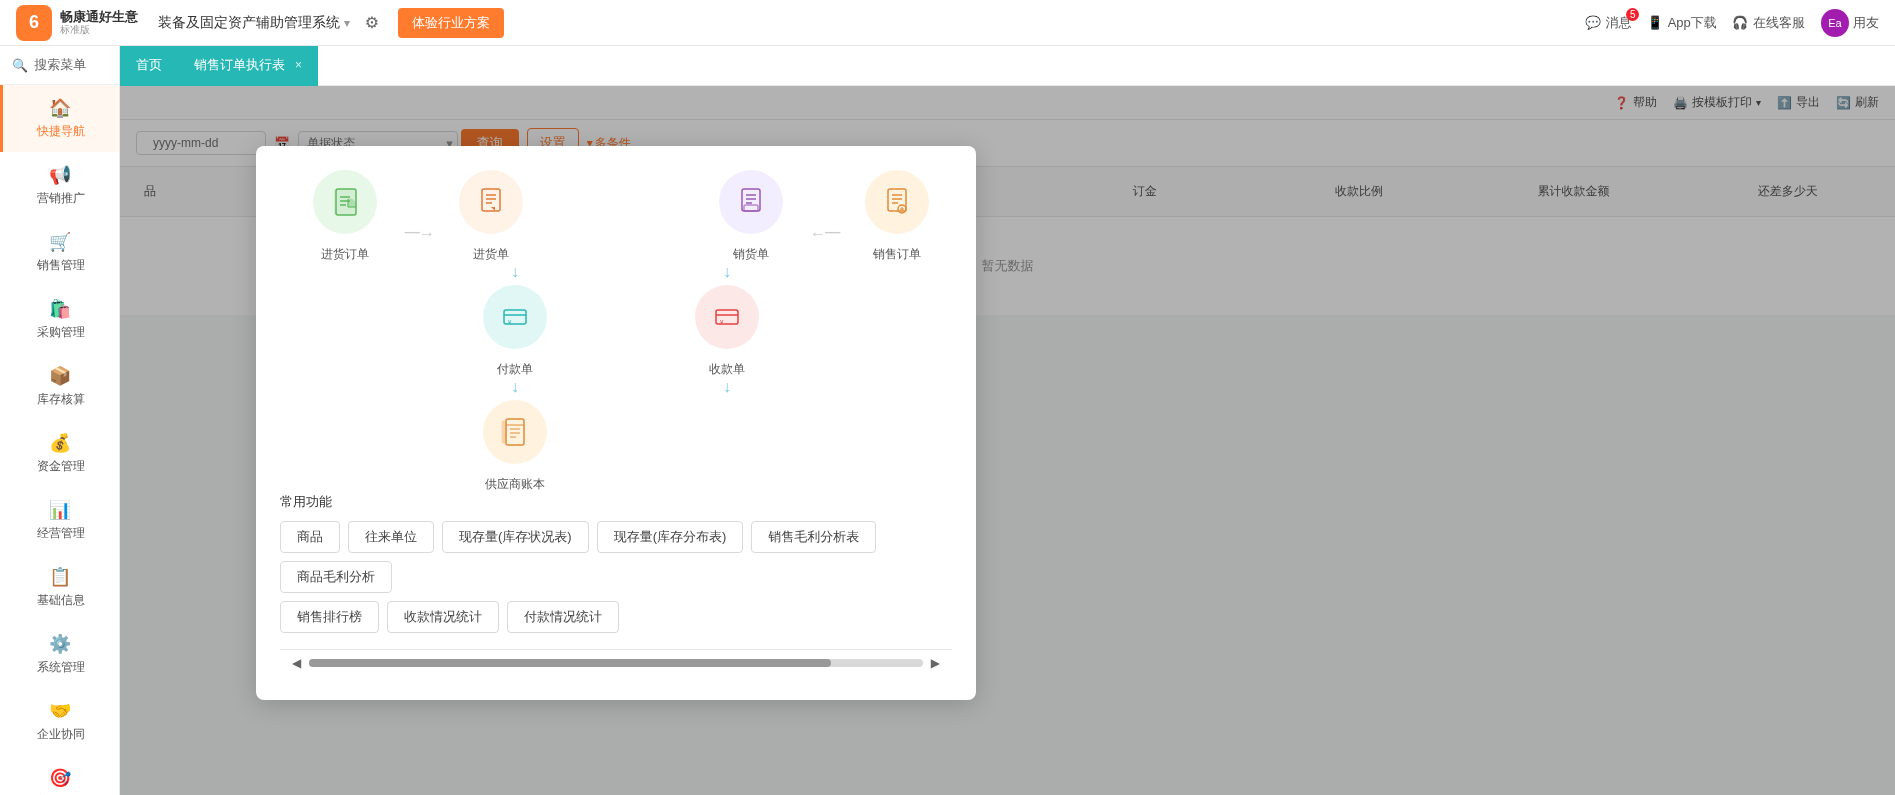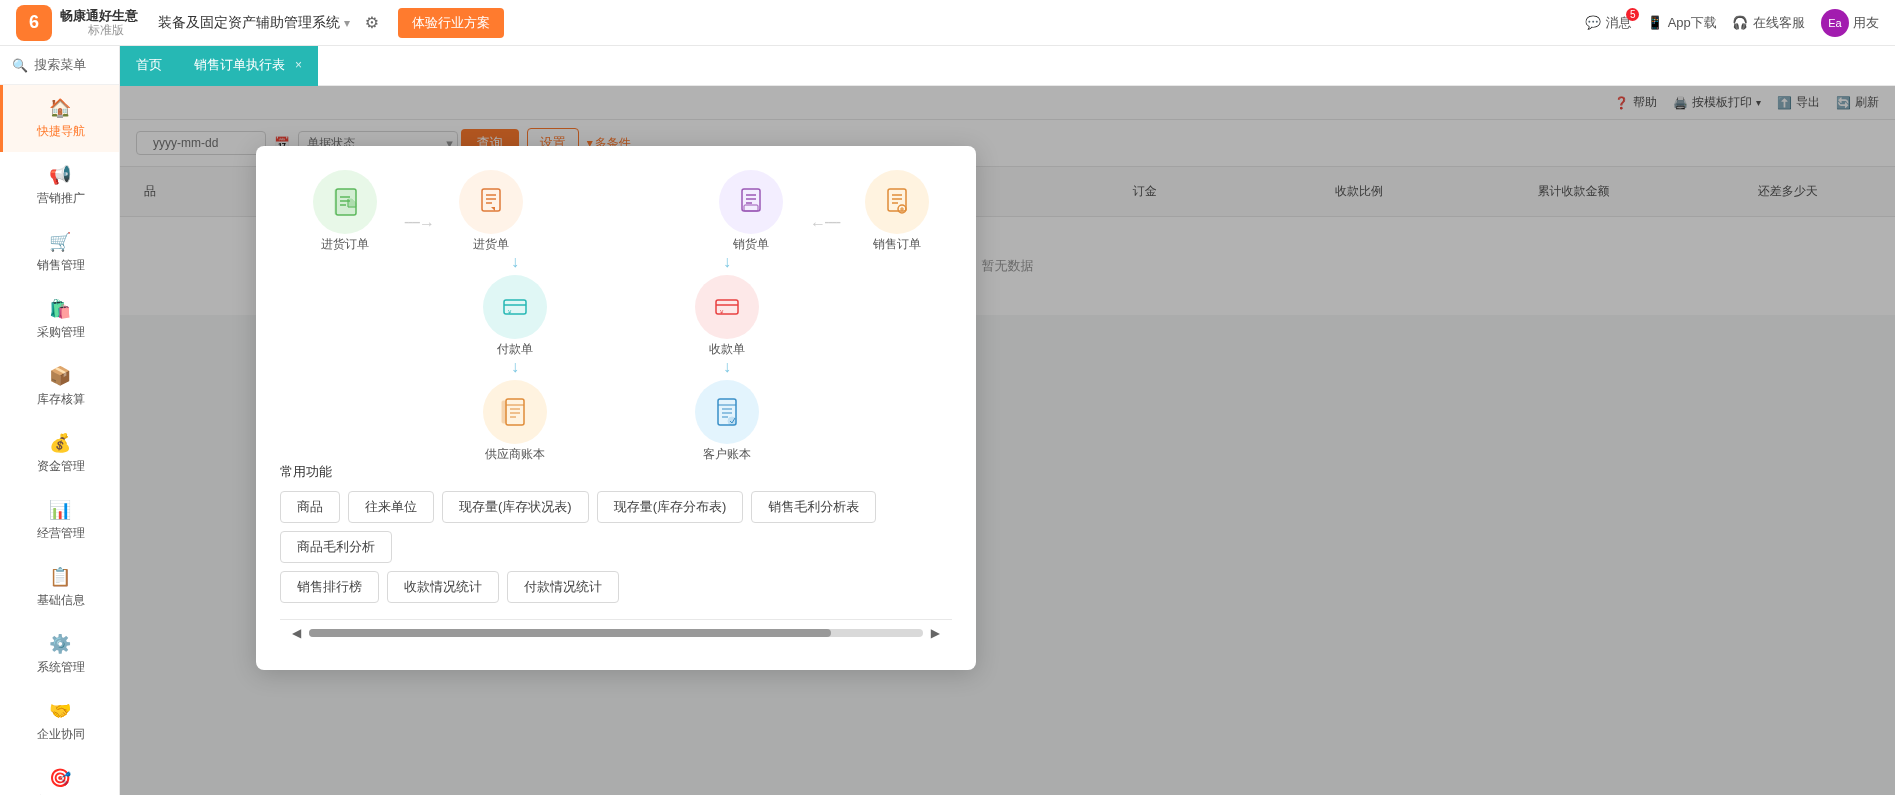--- a/index.html
+++ b/index.html
@@ -12,21 +12,21 @@
     .sidebar { width: 120px; background: #fff; border-right: 1px solid #e8e8e8; display: flex; flex-direction: column; flex-shrink: 0; }
     .content-area { flex: 1; display: flex; flex-direction: column; background: #f5f6f7; }
     .tabs-bar { display: flex; align-items: flex-start; background: #fff; height: 40px; border-bottom: 1px solid #e8e8e8; padding: 0; flex-shrink: 0; }
     .page-content { flex: 1; overflow: auto; position: relative; }
 
     
     .logo-area { display: flex; align-items: center; margin-right: 20px; }
     .logo-icon { width: 36px; height: 36px; background: #ff7b2e; border-radius: 8px; display: flex; align-items: center; justify-content: center; color: #fff; font-size: 18px; font-weight: bold; margin-right: 8px; }
     .logo-text { display: flex; flex-direction: column; line-height: 1.2; }
     .logo-text .main { font-size: 13px; color: #333; font-weight: bold; }
-    .logo-text .sub { font-size: 12px; color: #999; margin-left: 28px; }
+    .logo-text .sub { font-size: 10px; color: #999; }
     .gear-btn { width: 28px; height: 28px; border: none; background: none; cursor: pointer; color: #666; font-size: 16px; margin-left: 8px; }
     .experience-btn { background: #ff7b2e; color: #fff; border: none; border-radius: 4px; padding: 6px 14px; font-size: 13px; cursor: pointer; margin-left: 12px; }
     .top-right { margin-left: auto; display: flex; align-items: center; gap: 16px; }
     .top-right-item { display: flex; align-items: center; gap: 4px; color: #555; font-size: 13px; cursor: pointer; position: relative; }
     .badge { background: #f5222d; color: #fff; border-radius: 8px; padding: 1px 4px; font-size: 10px; position: absolute; top: -6px; right: -8px; }
     .user-avatar { width: 28px; height: 28px; background: #a21caf; border-radius: 50%; display: flex; align-items: center; justify-content: center; color: #fff; font-size: 11px; }
 
     
     .sidebar-header { display: flex; align-items: center; gap: 6px; padding: 10px 12px; border-bottom: 1px solid #f0f0f0; cursor: pointer; color: #666; font-size: 13px; }
     .sidebar-item { display: flex; flex-direction: column; align-items: center; padding: 12px 8px; cursor: pointer; color: #555; font-size: 12px; gap: 4px; border-left: 3px solid transparent; }
@@ -55,21 +55,21 @@
     .table-header { display: flex; background: #fafafa; border-bottom: 1px solid #e8e8e8; padding: 8px 0; }
     .th { padding: 8px 12px; font-size: 12px; color: #555; font-weight: 500; flex: 1; text-align: center; }
     .no-data { text-align: center; color: #999; padding: 40px; font-size: 13px; }
 
     
     .overlay { position: absolute; top: 0; left: 0; right: 0; bottom: 0; background: rgba(0,0,0,0.3); z-index: 100; display: flex; align-items: flex-start; justify-content: flex-start; padding: 40px 0 0 0; }
     .popup { background: #fff; border-radius: 8px; width: 720px; padding: 24px; position: relative; box-shadow: 0 4px 24px rgba(0,0,0,0.18); margin-left: 136px; margin-top: 20px; }
 
     
     .flow-section { display: flex; flex-direction: column; gap: 0; }
-    .flow-item { display: flex; flex-direction: column; align-items: center; gap: 2px; min-width: 110px; }
+    .flow-item { display: flex; flex-direction: column; align-items: center; gap: 12px; min-width: 110px; }
     .flow-circle { width: 64px; height: 64px; border-radius: 50%; display: flex; align-items: center; justify-content: center; font-size: 28px; }
     .flow-label { font-size: 12px; color: #555; }
 
     
     .circle-green { background: #e8f8e8; }
     .circle-orange { background: #fff3e8; }
     .circle-purple { background: #f3eeff; }
     .circle-orange2 { background: #fff3e0; }
     .circle-teal { background: #e0f7f5; }
     .circle-red { background: #fde8e8; }
@@ -394,34 +394,20 @@
                       <line x1="12" y1="14" x2="22" y2="14" stroke="#e08c39" stroke-width="1"></line>
                       <line x1="12" y1="18" x2="22" y2="18" stroke="#e08c39" stroke-width="1"></line>
                       <line x1="12" y1="22" x2="18" y2="22" stroke="#e08c39" stroke-width="1"></line>
                       <rect x="4" y="6" width="4" height="22" rx="1" fill="#e08c39" opacity="0.3" stroke="#e08c39" stroke-width="1"></rect>
                     </svg>
                   </div>
                   <span class="flow-label">供应商账本</span>
                 </div>
                 <div style="flex:1;"></div>
 
-                <div class="flow-item">
-                  <div class="flow-circle circle-blue">
-                    <svg width="34" height="34" viewBox="0 0 34 34" fill="none">
-                      <rect x="8" y="4" width="18" height="26" rx="2" stroke="#3a8fc7" stroke-width="1.5" fill="none"></rect>
-                      <line x1="8" y1="10" x2="26" y2="10" stroke="#3a8fc7" stroke-width="1"></line>
-                      <line x1="12" y1="14" x2="22" y2="14" stroke="#3a8fc7" stroke-width="1"></line>
-                      <line x1="12" y1="18" x2="22" y2="18" stroke="#3a8fc7" stroke-width="1"></line>
-                      <line x1="12" y1="22" x2="18" y2="22" stroke="#3a8fc7" stroke-width="1"></line>
-                      <circle cx="22" cy="26" r="4" fill="#3a8fc7" opacity="0.2" stroke="#3a8fc7" stroke-width="1"></circle>
-                      <path d="M20 26 L22 28 L25 23" stroke="#3a8fc7" stroke-width="1" fill="none"></path>
-                    </svg>
-                  </div>
-                  <span class="flow-label">客户账本</span>
-                </div>
                 <div style="min-width:60px;"></div>
                 <div style="min-width:110px;"></div>
               </div>
             </div>
 
             <div class="func-section">
               <div class="func-title">常用功能</div>
               <div class="func-buttons">
                 <button class="func-btn">商品</button>
                 <button class="func-btn">往来单位</button>

